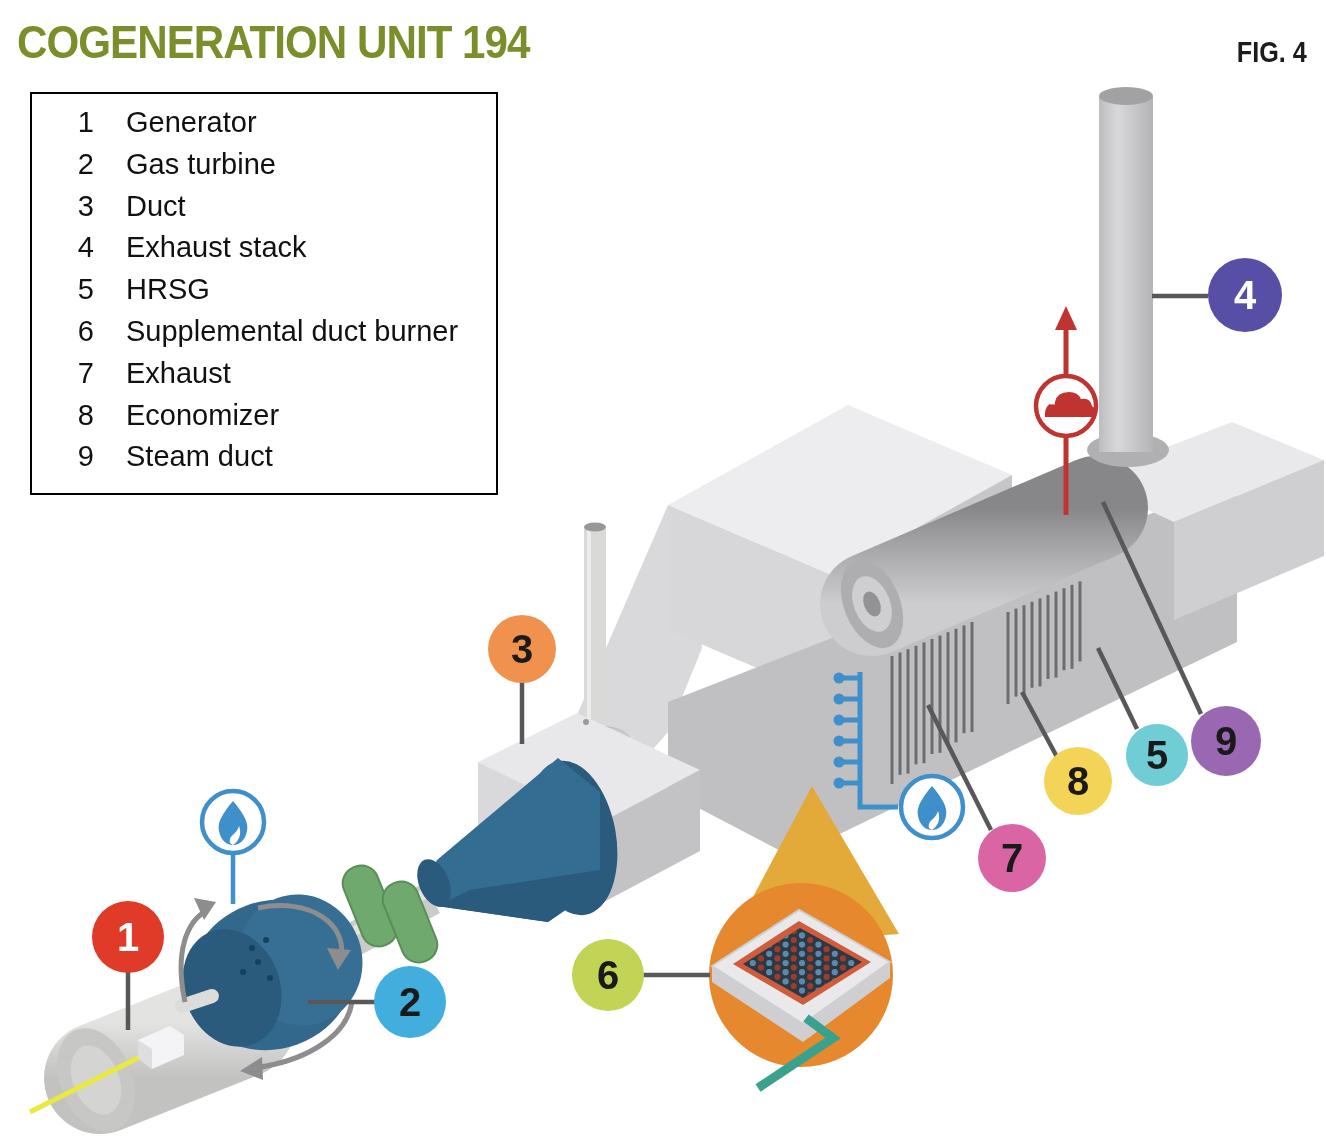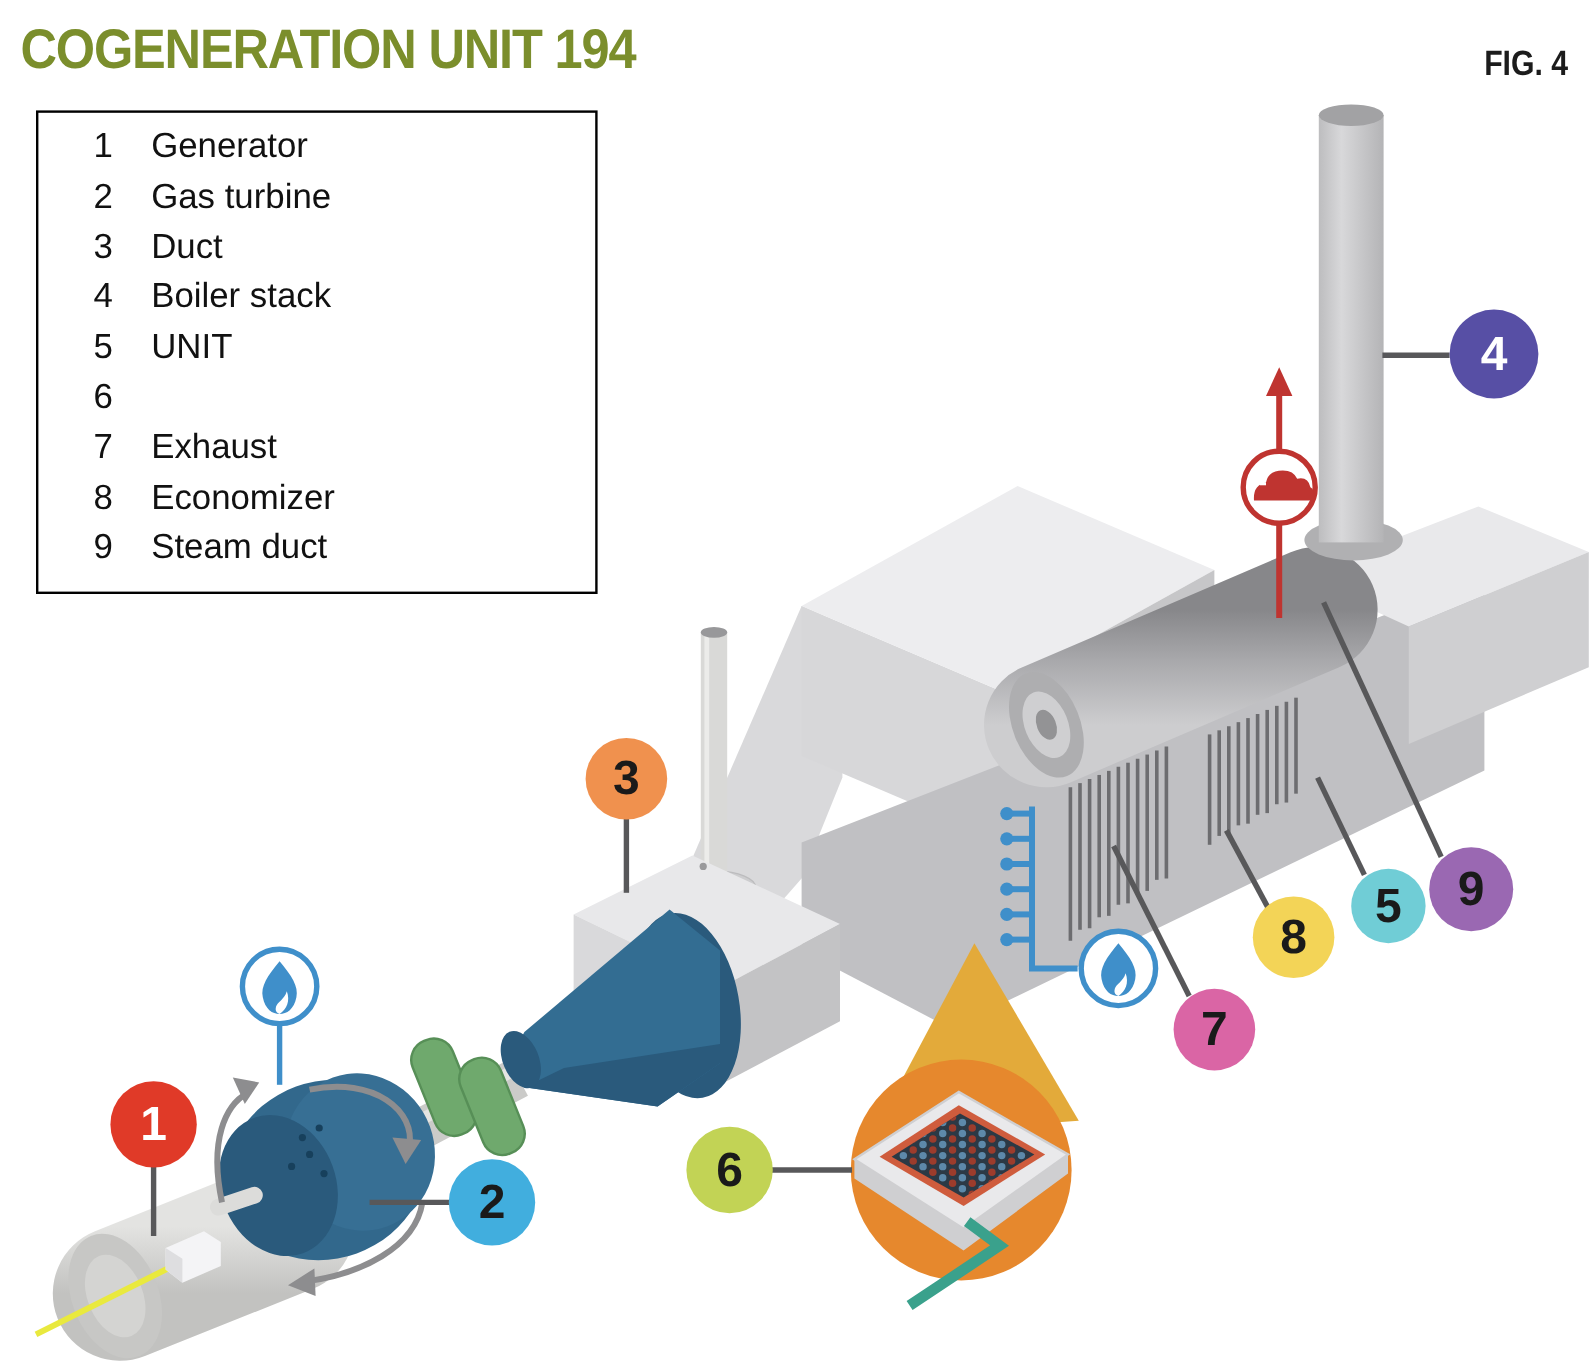--- a/index.html
+++ b/index.html
@@ -33,28 +33,29 @@
     <div class="legend-row">
         <span class="legend-num">2</span>
         <span class="legend-label">Gas turbine</span>
       </div>
     <div class="legend-row">
         <span class="legend-num">3</span>
         <span class="legend-label">Duct</span>
       </div>
     <div class="legend-row">
         <span class="legend-num">4</span>
-        <span class="legend-label">Boiler stack</span>
+        <span class="legend-label">Exhaust stack</span>
       </div>
     <div class="legend-row">
         <span class="legend-num">5</span>
-        <span class="legend-label">UNIT</span>
+        <span class="legend-label">HRSG</span>
       </div>
     <div class="legend-row">
         <span class="legend-num">6</span>
+        <span class="legend-label">Supplemental duct burner</span>
       </div>
     <div class="legend-row">
         <span class="legend-num">7</span>
         <span class="legend-label">Exhaust</span>
       </div>
     <div class="legend-row">
         <span class="legend-num">8</span>
         <span class="legend-label">Economizer</span>
       </div>
     <div class="legend-row">

